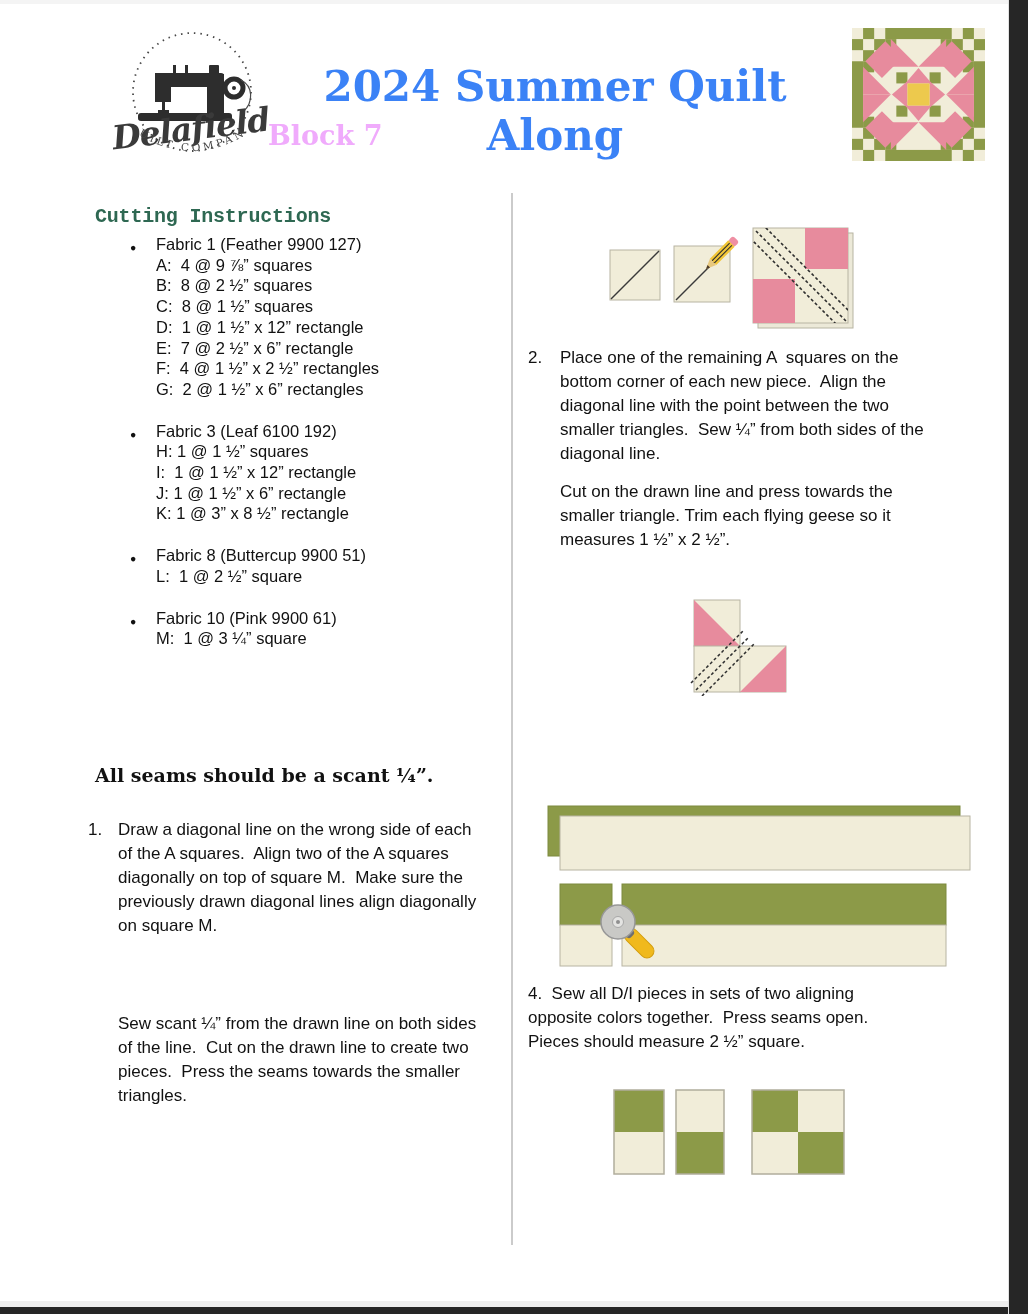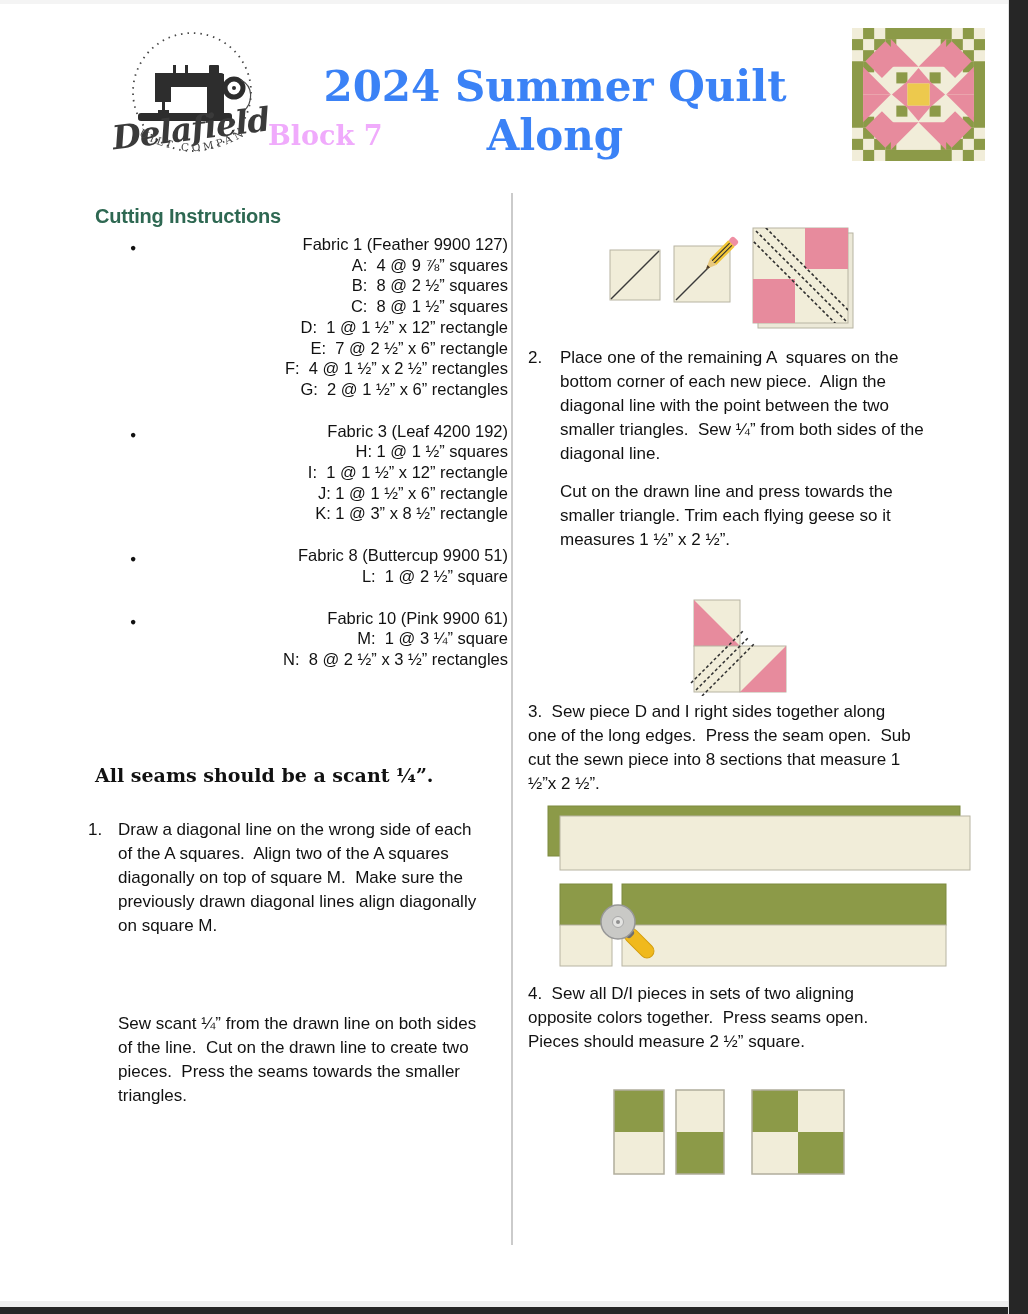--- a/index.html
+++ b/index.html
@@ -14,26 +14,26 @@
   .abs{position:absolute;}
   .divider{position:absolute;left:511px;top:193px;width:2px;height:1052px;background:#cbcbcb;}
 
   .title{position:absolute;left:270px;top:62px;width:570px;text-align:center;
          font-family:"DejaVu Serif","Liberation Serif",serif;font-weight:bold;
          font-size:42px;color:#3b82f6;letter-spacing:0px;}
   .subtitle{position:absolute;left:268px;top:120px;width:570px;text-align:left;
          font-family:"DejaVu Serif","Liberation Serif",serif;font-weight:bold;
          font-size:27px;color:#f0abfc;}
 
-  .green-head{font-family:Liberation Sans, sans-serif;font-weight:bold;
+  .green-head{font-family:Liberation Mono, monospace;font-weight:bold;
          font-size:20px;color:#2e6852;letter-spacing:-0.2px;}
   .head-colon{color:#111;}
 
   .cutlist{position:absolute;left:128px;top:234px;width:380px;
-         font-size:16.5px;line-height:20.7px;color:#111;text-align:right;}
+         font-size:16.5px;line-height:20.7px;color:#111;}
   .fab{position:relative;padding-left:28px;margin-bottom:21px;}
   .fab::before{content:"●";position:absolute;left:2px;top:3px;font-size:10.5px;color:#111;}
   .cut-line{white-space:pre-wrap;}
 
   .seam-note{position:absolute;left:95px;top:764px;width:400px;
          font-family:"DejaVu Serif","Liberation Serif",serif;font-weight:bold;
          font-size:19px;color:#111;}
 
   .body-txt{font-size:17px;line-height:24px;color:#111;white-space:pre-wrap;}
   .steprow{position:absolute;display:flex;}
@@ -151,34 +151,33 @@
       <div class="cut-line">Fabric 1 (Feather 9900 127)</div>
       <div class="cut-line">A:  4 @ 9 ⅞” squares</div>
       <div class="cut-line">B:  8 @ 2 ½” squares</div>
       <div class="cut-line">C:  8 @ 1 ½” squares</div>
       <div class="cut-line">D:  1 @ 1 ½” x 12” rectangle</div>
       <div class="cut-line">E:  7 @ 2 ½” x 6” rectangle</div>
       <div class="cut-line">F:  4 @ 1 ½” x 2 ½” rectangles</div>
       <div class="cut-line">G:  2 @ 1 ½” x 6” rectangles</div>
     </div>
     <div class="fab">
-      <div class="cut-line">Fabric 3 (Leaf 4200 192)</div>
+      <div class="cut-line">Fabric 3 (Leaf 6100 192)</div>
       <div class="cut-line">H: 1 @ 1 ½” squares</div>
       <div class="cut-line">I:  1 @ 1 ½” x 12” rectangle</div>
       <div class="cut-line">J: 1 @ 1 ½” x 6” rectangle</div>
       <div class="cut-line">K: 1 @ 3” x 8 ½” rectangle</div>
     </div>
     <div class="fab">
       <div class="cut-line">Fabric 8 (Buttercup 9900 51)</div>
       <div class="cut-line">L:  1 @ 2 ½” square</div>
     </div>
     <div class="fab">
       <div class="cut-line">Fabric 10 (Pink 9900 61)</div>
       <div class="cut-line">M:  1 @ 3 ¼” square</div>
-      <div class="cut-line">N:  8 @ 2 ½” x 3 ½” rectangles</div>
     </div>
   </div>
 
 
   <div class="seam-note">All seams should be a scant ¼”.</div>
 
   <div class="steprow" style="left:88px;top:818px;width:404px">
     <div class="body-txt stepnum" style="width:30px">1.</div>
     <div class="body-txt" style="width:372px">Draw a diagonal line on the wrong side of each of the A squares.  Align two of the A squares diagonally on top of square M.  Make sure the previously drawn diagonal lines align diagonally on square M.</div>
   </div>
@@ -229,21 +228,20 @@
     <rect x="4" y="50" width="46" height="46" fill="#f1edd9" stroke="#b7b4a2" stroke-width="1"></rect>
     <rect x="50" y="50" width="46" height="46" fill="#f1edd9" stroke="#b7b4a2" stroke-width="1"></rect>
     <polygon points="96,50 96,96 50,96" fill="#e78b9d"></polygon>
     <g stroke="#2f2f2f" stroke-width="1.5" stroke-dasharray="3 2.4">
       <line x1="6" y1="94" x2="58" y2="42"></line>
       <line x1="12" y1="100" x2="64" y2="48"></line>
       <line x1="1" y1="87" x2="53" y2="35"></line>
     </g>
   </svg>
 
-  <div class="abs body-txt" style="left:528px;top:700px;width:390px">3.  Sew piece D and I right sides together along one of the long edges.  Press the seam open.  Sub cut the sewn piece into 8 sections that measure 1 ½”x 2 ½”.</div>
 
   <svg class="abs" style="left:546px;top:802px" width="426px" height="166" viewBox="0 0 426 166">
     <g>
       <rect x="2" y="4" width="412" height="50" fill="#8c9a48" stroke="#7d8a3e" stroke-width="1"></rect>
       <rect x="14" y="14" width="410" height="54" fill="#f1edd9" stroke="#b7b4a2" stroke-width="1"></rect>
     </g>
     <g>
       <rect x="14" y="82" width="52" height="41" fill="#8c9a48" stroke="#7d8a3e" stroke-width="1"></rect>
       <rect x="14" y="123" width="52" height="41" fill="#f1edd9" stroke="#b7b4a2" stroke-width="1"></rect>
       <rect x="76" y="82" width="324" height="41" fill="#8c9a48" stroke="#7d8a3e" stroke-width="1"></rect>

